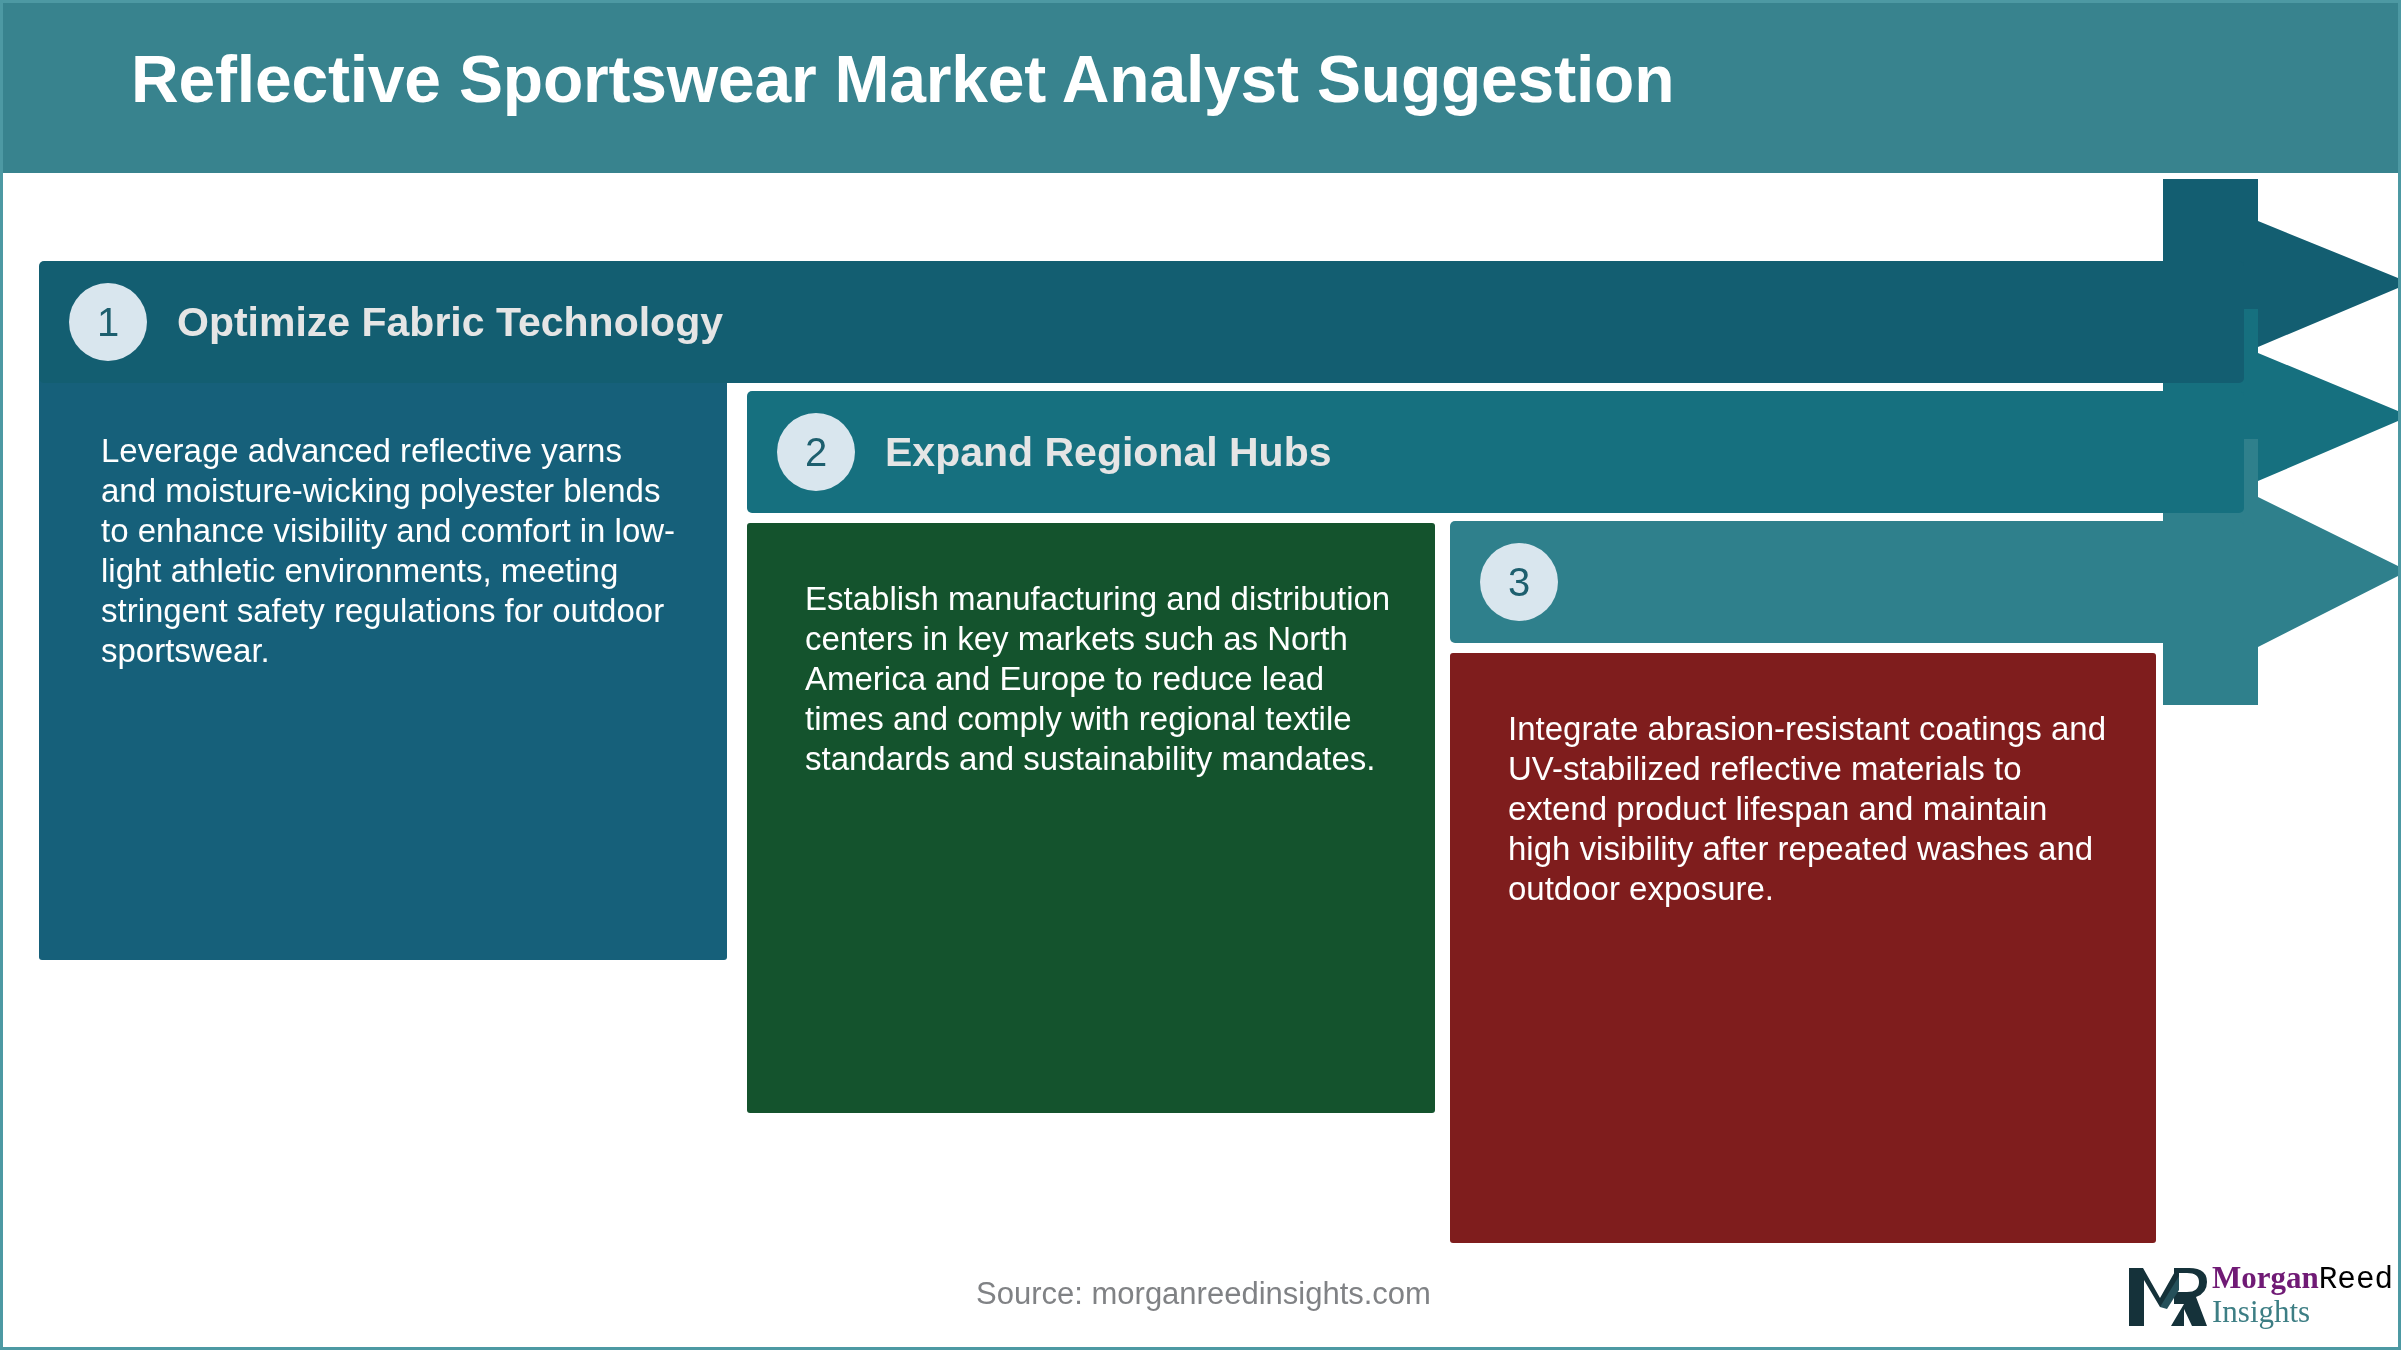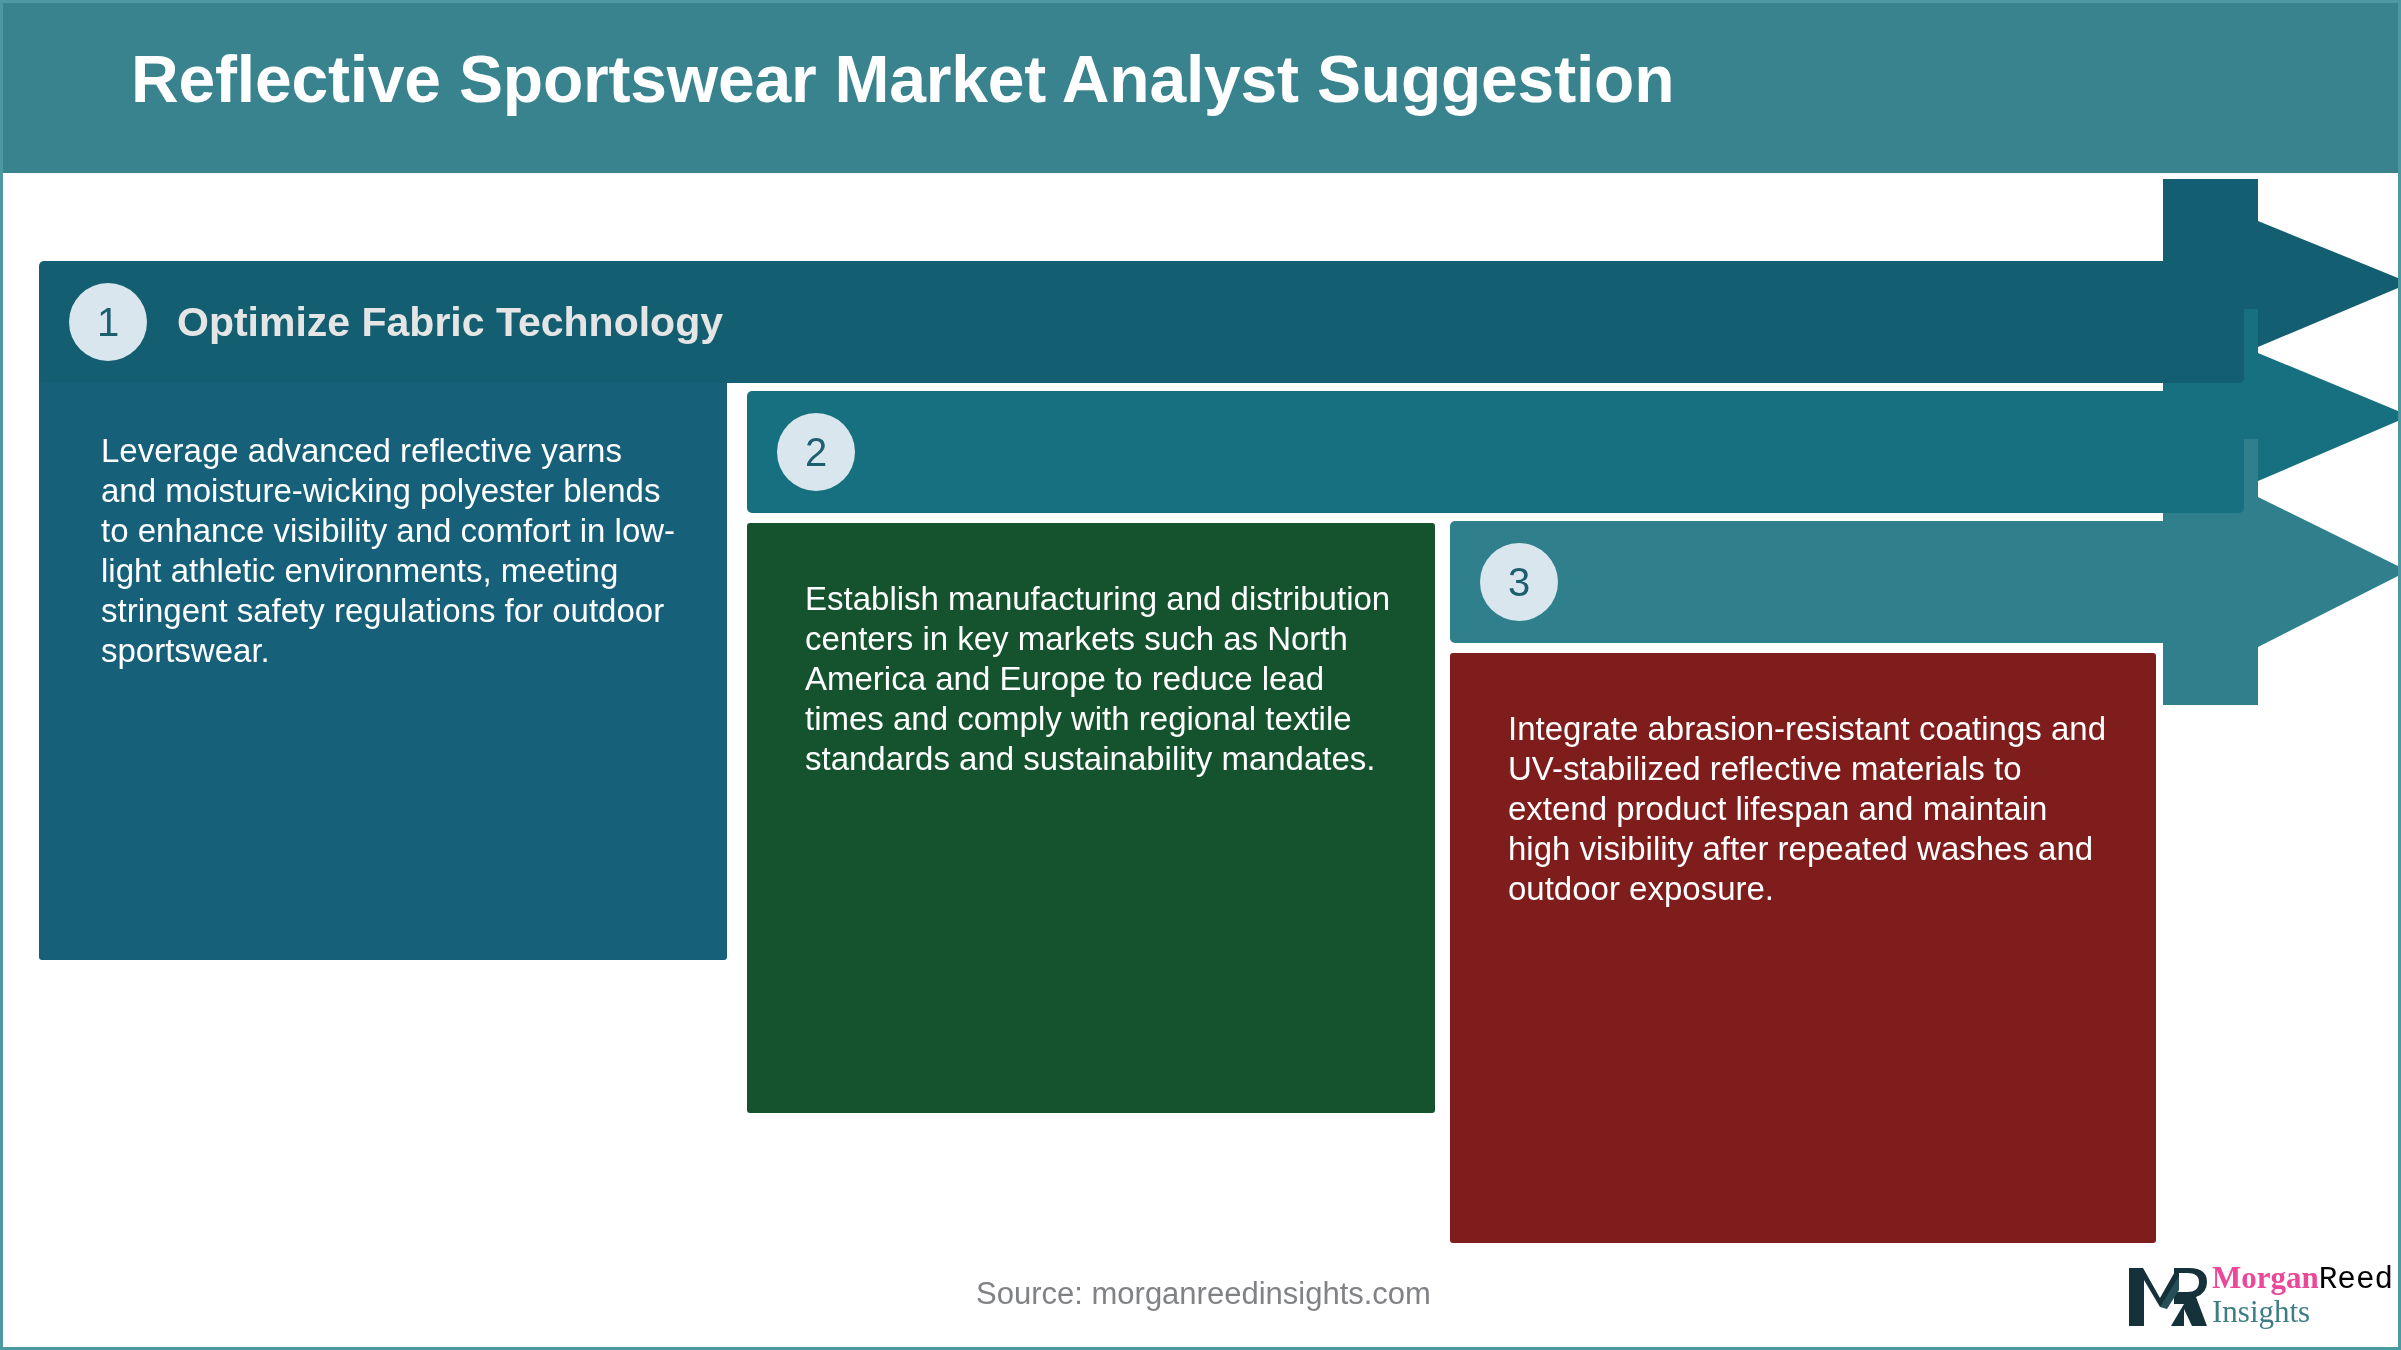--- a/index.html
+++ b/index.html
@@ -107,21 +107,21 @@
     left: 0;
     top: 8px;
   }
   #logo-text {
     position: absolute;
     left: 85px;
     top: 4px;
     line-height: 1.02;
   }
   .logo-line1 { font-size: 31px; white-space: nowrap; }
-  .logo-morgan { font-family: "Liberation Serif", serif; font-weight: bold; color: #ec4899; }
+  .logo-morgan { font-family: "Liberation Serif", serif; font-weight: bold; color: #701a75; }
   .logo-reed   { font-family: Liberation Mono, monospace; color: #000000; }
   .logo-line2 {
     font-family: "Liberation Serif", serif;
     font-size: 31px;
     color: #3d7e84;
     white-space: nowrap;
   }
 </style>
 </head>
 <body>
@@ -147,20 +147,21 @@
   <div class="banner" style="left:36px; top:258px; width:2175px; height:122px; padding-left:30px; background:#135e71;">
     <div class="badge">1</div>
     <div class="banner-title" style="margin-left:30px;">Optimize Fabric Technology</div>
   </div>
   <div class="body-box" style="left:36px; top:372px; width:688px; height:585px; background:#16607a;">
     <div class="body-text" style="margin:56px 44px 0 62px;">Leverage advanced reflective yarns and moisture-wicking polyester blends to enhance visibility and comfort in low-light athletic environments, meeting stringent safety regulations for outdoor sportswear.</div>
   </div>
 
   <div class="banner" style="left:744px; top:388px; width:1467px; height:122px; padding-left:30px; background:#16707f;">
     <div class="badge">2</div>
+    <div class="banner-title" style="margin-left:30px;">Expand Regional Hubs</div>
   </div>
   <div class="body-box" style="left:744px; top:520px; width:688px; height:590px; background:#14532d;">
     <div class="body-text" style="margin:56px 44px 0 58px;">Establish manufacturing and distribution centers in key markets such as North America and Europe to reduce lead times and comply with regional textile standards and sustainability mandates.</div>
   </div>
 
   <div class="banner" style="left:1447px; top:518px; width:764px; height:122px; padding-left:30px; background:#2f808c;">
     <div class="badge">3</div>
   </div>
   <div class="body-box" style="left:1447px; top:650px; width:706px; height:590px; background:#7f1d1d;">
     <div class="body-text" style="margin:56px 44px 0 58px;">Integrate abrasion-resistant coatings and UV-stabilized reflective materials to extend product lifespan and maintain high visibility after repeated washes and outdoor exposure.</div>

